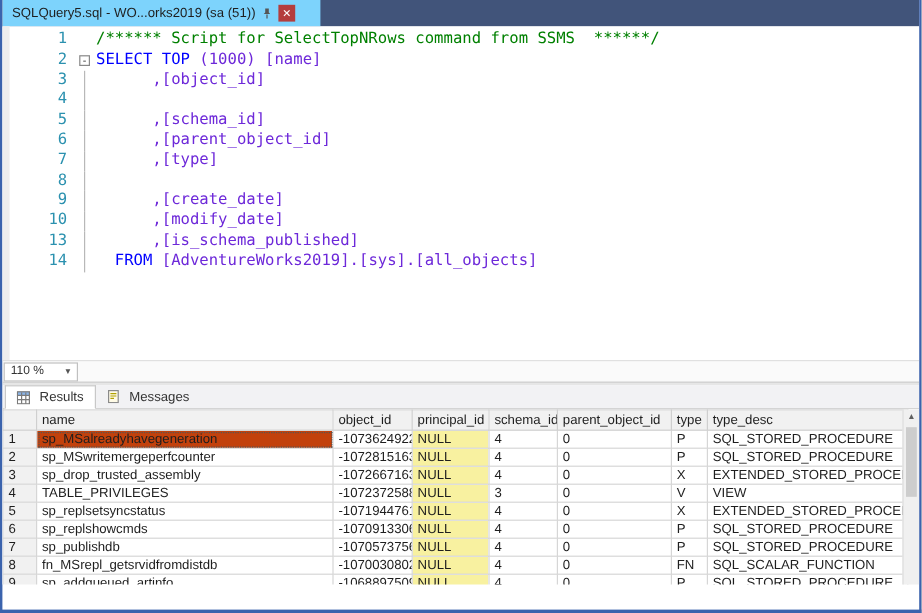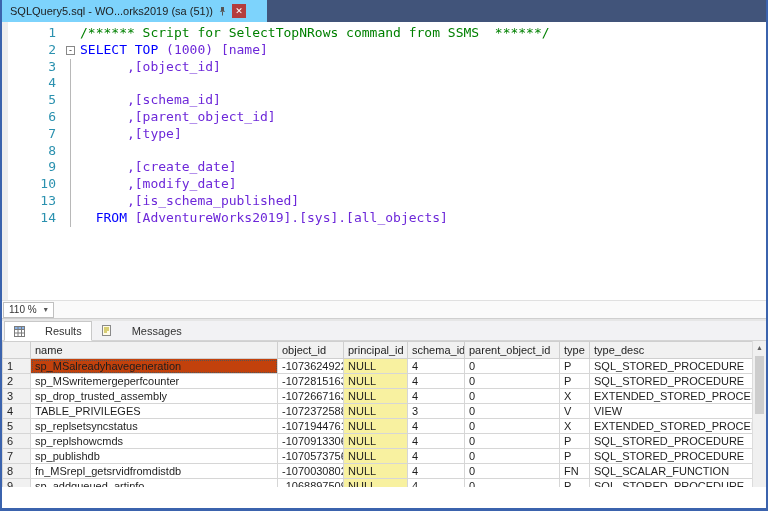--- a/index.html
+++ b/index.html
@@ -42,30 +42,30 @@
     font-family:"Liberation Sans",sans-serif;
   }
   .line-text { white-space:pre; color:#1e1e1e; }
   .seg-kw { color:var(--kw,#0000ff); }
   .seg-comment { color:var(--comment,#008000); }
   .seg-pl { color:#6d28d9; }
 
   
   .zoom-bar { height:18px; background:#fafafa; border-top:1px solid #e0e0e0; display:flex; align-items:center; }
   .zoom-control {
-    display:flex; align-items:center; gap:7px; border:1px solid #c0c0c0; background:#fff;
+    display:flex; align-items:center; gap:18px; border:1px solid #c0c0c0; background:#fff;
     height:16px; padding:0 5px; font-size:10px; color:#333; margin-left:1px;
   }
   .chev { font-size:8px; color:#555; }
 
   .splitter { height:3px; background:#e6e6e6; border-top:1px solid #cfcfcf; }
 
   
   .results-tabs { height:20px; background:#f2f2f4; display:flex; align-items:stretch; padding-left:2px; border-bottom:1px solid #d4d4d4; }
-  .rtab { display:flex; align-items:center; gap:20px; font-size:11px; padding:0 9px; color:#333; }
+  .rtab { display:flex; align-items:center; gap:8px; font-size:11px; padding:0 9px; color:#333; }
   .rtab.active { background:#fff; border:1px solid #c8c8c8; border-bottom:1px solid #fff; margin-bottom:-1px; }
   .rtab .icon { display:flex; align-items:center; }
 
   
   .grid-area { position:relative; height:146px; background:#fff; overflow:hidden; }
   table.grid { border-collapse:collapse; table-layout:fixed; width:754px; font-size:11px; }
   table.grid th, table.grid td {
     border:1px solid #d6d6d6; padding:0 4px; text-align:left; font-weight:normal;
     white-space:nowrap; overflow:hidden; height:15px; color:#1e1e1e;
   }

